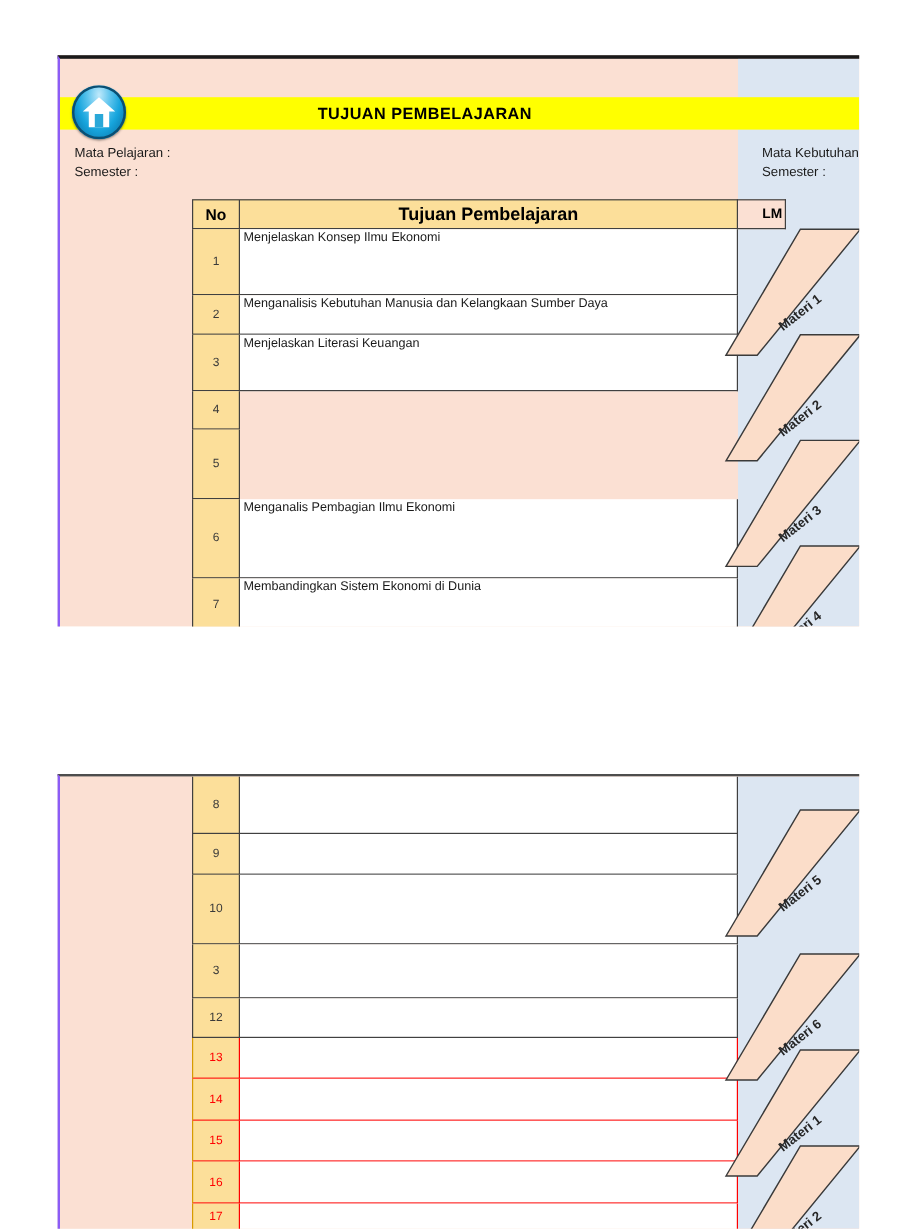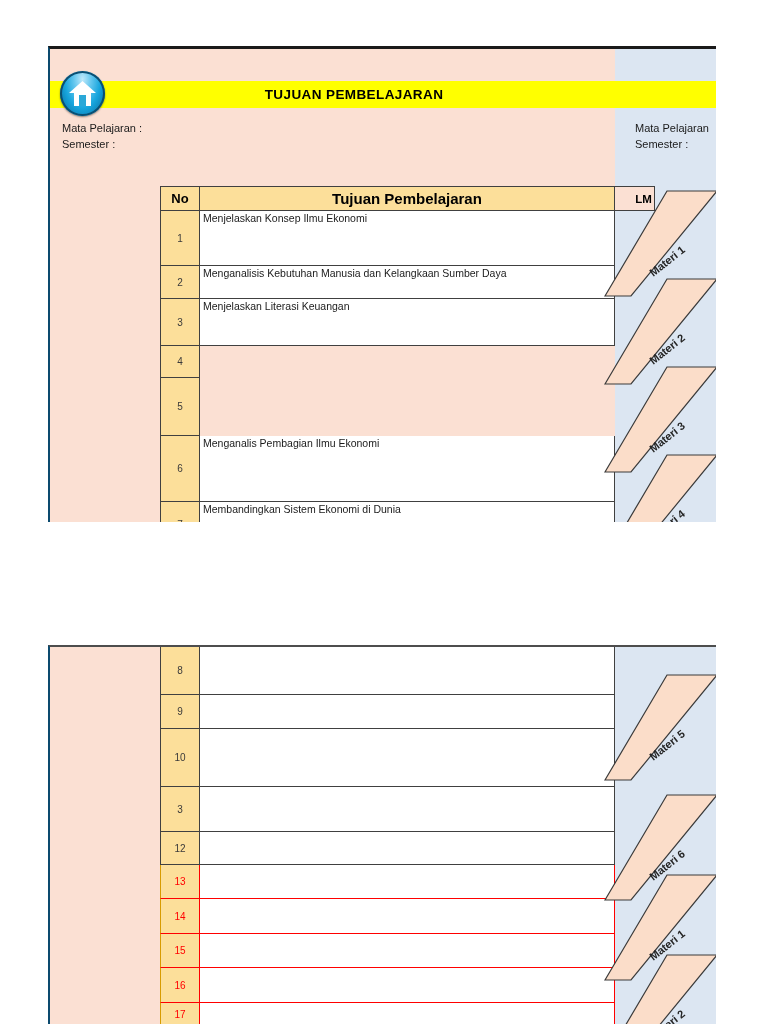--- a/index.html
+++ b/index.html
@@ -2,21 +2,21 @@
 <html><head>
 <meta charset="utf-8">
 <style>
   html,body{margin:0;padding:0;background:#ffffff;}
   body{width:768px;height:1024px;position:relative;overflow:hidden;
        font-family:"Liberation Sans","DejaVu Sans",sans-serif;
        -webkit-font-smoothing:antialiased;}
 
   
   .sheet{position:absolute;left:48px;width:668px;background:#fbe0d3;
-         border-top:3px solid #1a1a1a;border-left:2px solid #0c4a6e;
+         border-top:3px solid #1a1a1a;border-left:2px solid #8b5cf6;
          box-sizing:border-box;overflow:hidden;}
   .sheet.sec1{top:46px;height:476px;}
   .sheet.sec2{top:645px;height:379px;border-top:2px solid #4d4d4d;}
 
   
   .bluepane{position:absolute;top:0;bottom:0;left:565px;right:0;
             background:#dce6f2;}
   .bluepane.sec1{left:565px;}
   .bluepane .btop{position:absolute;top:-3px;left:48px;right:-60px;
                   border-top:3px solid #1a1a1a;}
@@ -38,21 +38,21 @@
   
   .meta{position:absolute;left:12px;font-size:11px;color:#1a1a1a;}
   .meta.l1{top:73px;} .meta.l2{top:89px;}
   .meta2{position:absolute;left:585px;font-size:11px;color:#1a1a1a;z-index:3;}
   .meta2.l1{top:73px;} .meta2.l2{top:89px;}
 
   
   .tbl{position:absolute;left:110px;top:117px;width:495px;}
   .sec2 .tbl{position:absolute;left:110px;top:0px;width:495px;}
 
-  .hrow{display:flex;height:25px;margin-top:20px;}
+  .hrow{display:flex;height:25px;}
   .h-no{width:40px;background:#fcdf9a;border:1.3px solid #404040;
         display:flex;align-items:center;justify-content:center;
         font-weight:bold;font-size:13px;color:#000;box-sizing:border-box;}
   .h-tp{width:415px;background:#fcdf9a;border:1.3px solid #404040;border-left:none;
         display:flex;align-items:center;justify-content:center;
         font-weight:bold;font-size:15px;color:#000;box-sizing:border-box;}
   .h-lm{width:40px;background:#fbe0d3;border:1.3px solid #404040;border-left:none;
         display:flex;align-items:center;justify-content:center;
         font-weight:bold;font-size:11.5px;color:#000;box-sizing:border-box;padding-left:18px;}
 
@@ -90,21 +90,21 @@
   <div class="homeicon">
     <svg width="31" height="29" viewBox="0 0 31 29">
       <path d="M15.5 2 L29 14 L24 14 L24 27 L7 27 L7 14 L2 14 Z" fill="#ffffff"></path>
       <rect x="12" y="16" width="7" height="11" fill="#2aa8d8"></rect>
     </svg>
   </div>
 
   <div class="meta l1">Mata Pelajaran :</div>
   <div class="meta l2">Semester :</div>
 
-  <div class="meta2 l1">Mata Pelajaran</div>
+  <div class="meta2 l1">Mata Kebutuhan</div>
   <div class="meta2 l2">Semester :</div>
 
   <div class="tbl" id="tbl1">
     <div class="hrow">
       <div class="h-no">No</div>
       <div class="h-tp">Tujuan Pembelajaran</div>
       <div class="h-lm">LM</div>
     </div>
   <div class="row" style="height: 55px;">
         <div class="c-no">1</div>

